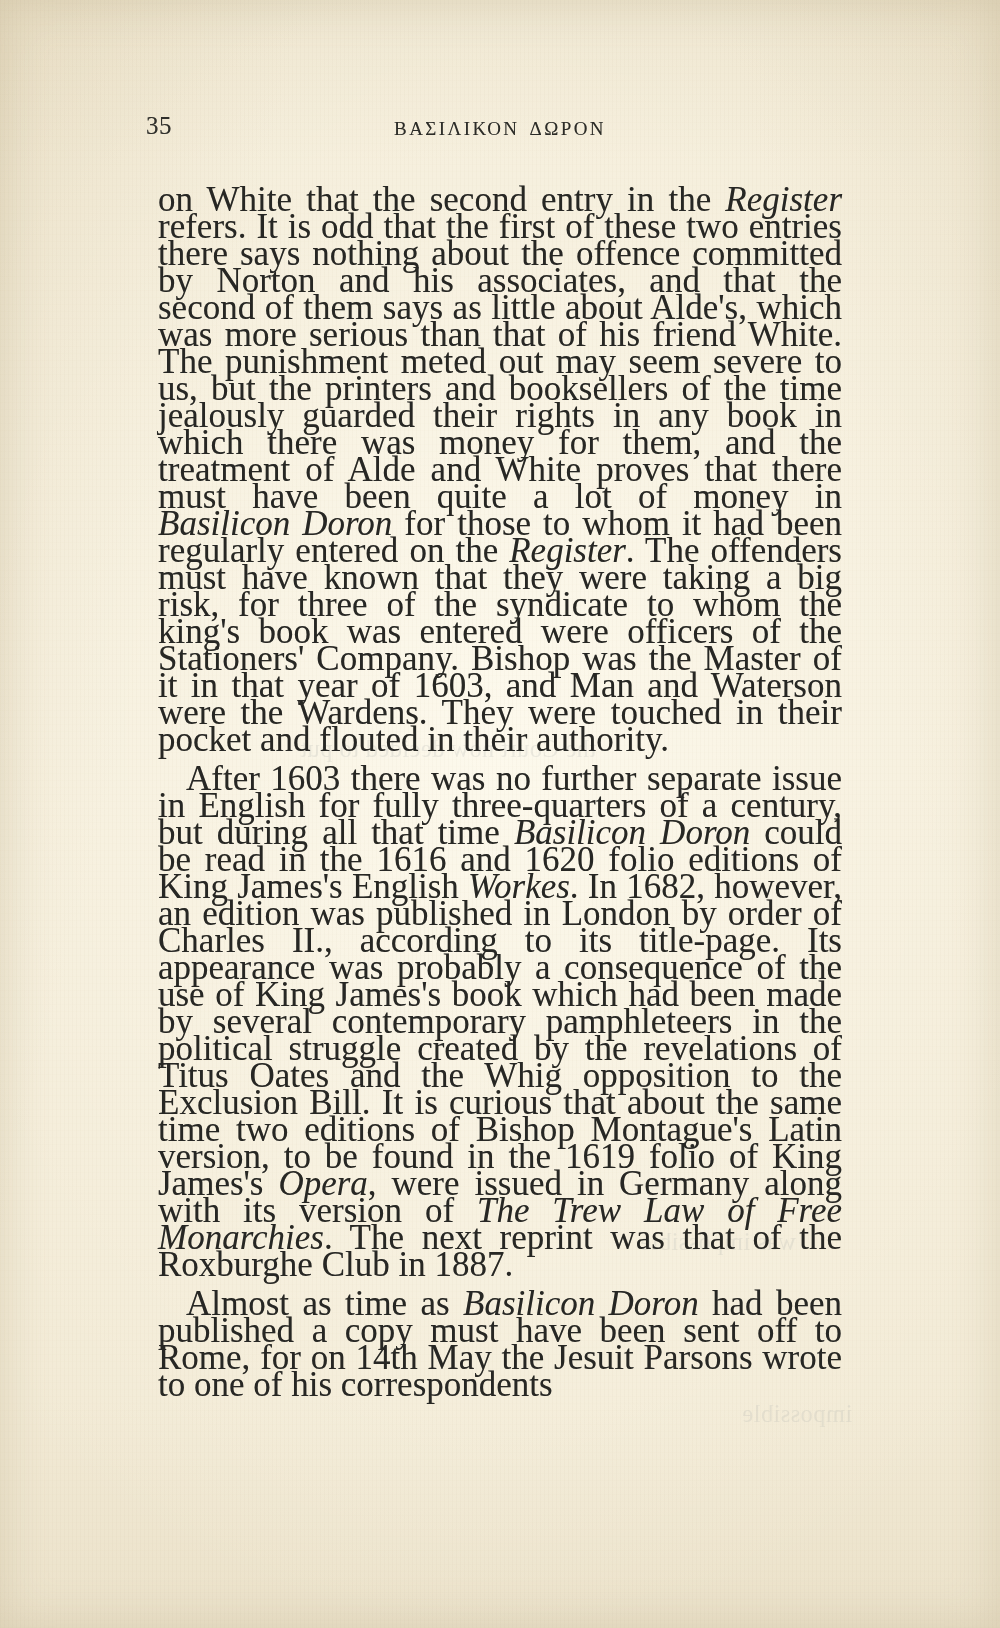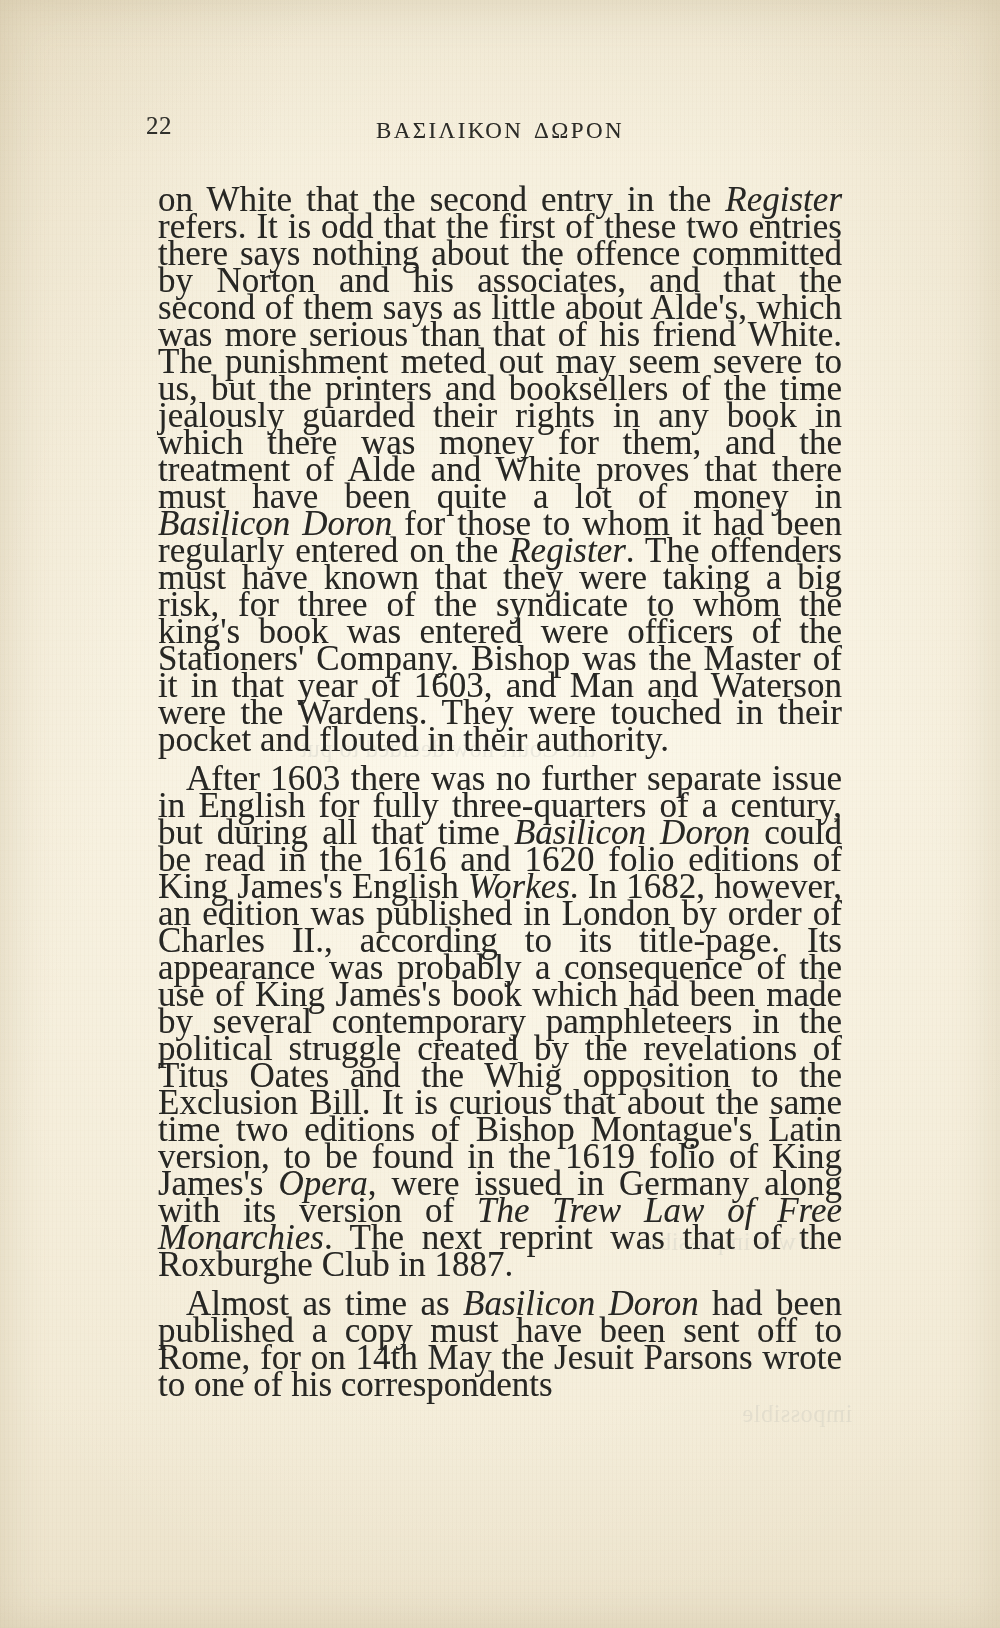--- a/index.html
+++ b/index.html
@@ -67,21 +67,21 @@
     color: #30302c;
     letter-spacing: 0.5px;
   }
 
   .running-head {
     position: absolute;
     left: 146px;
     top: 118px;
     width: 708px;
     text-align: center;
-    font-size: 23px;
+    font-size: 19px;
     color: #2c2c28;
     letter-spacing: 2.4px;
     word-spacing: 4px;
   }
 
   .textblock {
     position: absolute;
     left: 146px;
     top: 174px;
     width: 708px;
@@ -123,21 +123,21 @@
 <div class="page">
 
   <div class="grain"></div>
 
   <div id="showthrough-layer">
       <div class="showthrough" style="left: 300px; top: 735px;">the Court now decided to put</div>
       <div class="showthrough" style="left: 640px; top: 1228px;">was impossible</div>
       <div class="showthrough" style="left: 742px; top: 1400px;">impossible</div>
     </div>
 
-  <div class="folio">22</div>
+  <div class="folio">35</div>
 
   <div class="running-head">ΒΑΣΙΛΙΚΟΝ ΔΩΡΟΝ</div>
 
   <div class="textblock" id="textblock">
       <p><span>on White that the second entry in the </span><em>Register</em><span> refers.  It is odd that the first of these two entries there says nothing about the offence committed by Norton and his associates, and that the second of them says as little about Alde's, which was more serious than that of his friend White.  The punishment meted out may seem severe to us, but the printers and booksellers of the time jealously guarded their rights in any book in which there was money for them, and the treatment of Alde and White proves that there must have been quite a lot of money in </span><em>Basilicon Doron</em><span> for those to whom it had been regularly entered on the </span><em>Register</em><span>.  The offenders must have known that they were taking a big risk, for three of the syndicate to whom the king's book was entered were officers of the Stationers' Company.  Bishop was the Master of it in that year of 1603, and Man and Waterson were the Wardens.  They were touched in their pocket and flouted in their authority.</span></p>
       <p class="indent"><span>After 1603 there was no further separate issue in English for fully three-quarters of a century, but during all that time </span><em>Basilicon Doron</em><span> could be read in the 1616 and 1620 folio editions of King James's English </span><em>Workes</em><span>.  In 1682, however, an edition was published in London by order of Charles II., according to its title-page.  Its appearance was probably a consequence of the use of King James's book which had been made by several contemporary pamphleteers in the political struggle created by the revelations of Titus Oates and the Whig opposition to the Exclusion Bill.  It is curious that about the same time two editions of Bishop Montague's Latin version, to be found in the 1619 folio of King James's </span><em>Opera</em><span>, were issued in Germany along with its version of </span><em>The Trew Law of Free Monarchies</em><span>.  The next reprint was that of the Roxburghe Club in 1887.</span></p>
       <p class="indent"><span>Almost as time as </span><em>Basilicon Doron</em><span> had been published a copy must have been sent off to Rome, for on 14th May the Jesuit Parsons wrote to one of his correspondents</span></p>
     </div>
 
   <div class="edge-shadow"></div>

